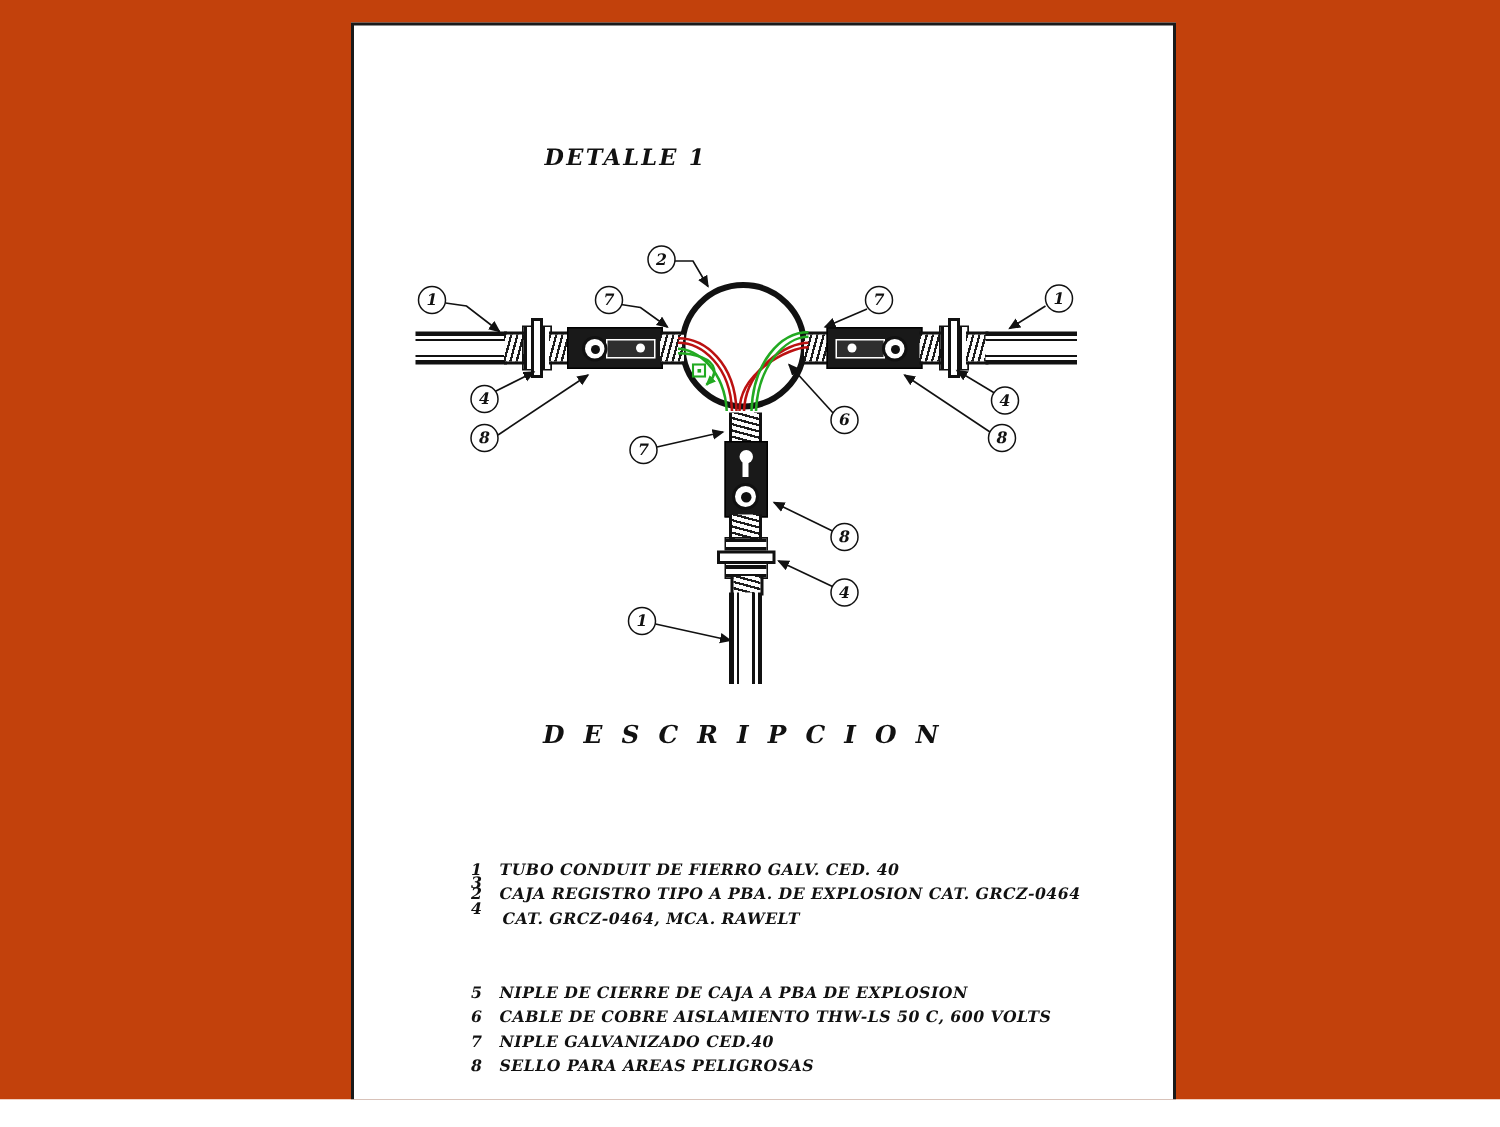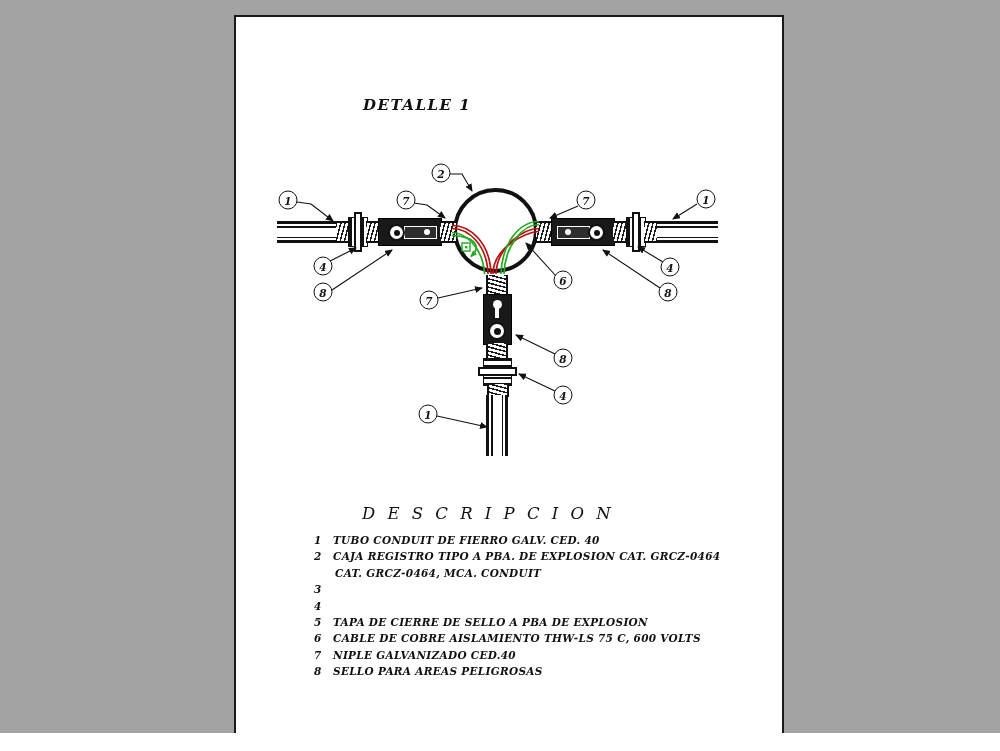--- a/index.html
+++ b/index.html
@@ -1,16 +1,16 @@
 <!DOCTYPE html>
 <html><head>
 <meta charset="utf-8">
 <style>
   html,body{margin:0;padding:0;background:#fff;}
-  .page{position:relative;width:1000px;height:733px;background:#a3a3a3;overflow:hidden;
+  .page{position:relative;width:1000px;height:733px;background:#c2410c;overflow:hidden;
         font-family:"DejaVu Serif","Liberation Serif",serif;color:#111;}
   .sheet{position:absolute;left:234px;top:15px;width:546px;height:716px;
          border:2px solid #1a1a1a;background:#fff;}
   .abs{position:absolute;box-sizing:border-box;}
   .drawing-title{position:absolute;left:363px;top:96px;font-size:15px;font-weight:bold;
                  font-style:italic;letter-spacing:1.5px;white-space:pre;}
   
   .tube-h{height:22px;background:linear-gradient(to bottom,
       #111 0 3px,#fff 3px 5px,#111 5px 6.5px,#fff 6.5px 15.5px,#111 15.5px 17px,#fff 17px 19px,#111 19px 22px);}
   .tube-v{width:22px;background:linear-gradient(to right,
@@ -27,27 +27,27 @@
   .sello-circle{background:#fff;border:2.5px solid #111;border-radius:50%;}
   .sello-dot{background:#111;border-radius:50%;}
   .sello-dot-w{background:#fff;border-radius:50%;}
   .junction-circle{border:4px solid #111;border-radius:50%;background:#fff;}
   .overlay{position:absolute;left:0;top:0;pointer-events:none;}
   
   .balloon{position:absolute;width:17px;height:17px;border:1.4px solid #111;border-radius:50%;
       background:#fff;transform:translate(-50%,-50%);display:flex;align-items:center;justify-content:center;
       font-size:10.5px;font-style:italic;font-weight:bold;z-index:6;}
   
-  .desc-heading{position:absolute;left:362px;top:504px;font-size:16.5px;font-weight:normal;
+  .desc-heading{position:absolute;left:362px;top:480px;font-size:16.5px;font-weight:bold;
       font-style:italic;letter-spacing:3.5px;white-space:pre;}
   .desc-list{position:absolute;left:314px;top:534px;width:460px;}
   .desc-row{display:flex;height:16.4px;align-items:baseline;font-size:10.5px;font-weight:bold;
       font-style:italic;letter-spacing:0.3px;}
   .desc-num{width:19px;flex:0 0 19px;}
-  .desc-text{white-space:pre;}
+  .desc-text{white-space:pre;margin-top:40px;}
   .desc-row.indent .desc-text{padding-left:2px;}
 </style>
 </head>
 <body>
 
 <div class="page">
   <div class="sheet"></div>
 
   <div class="drawing-title">DETALLE 1</div>
 
@@ -186,35 +186,35 @@
   <div class="desc-row">
         <span class="desc-num">1</span>
         <span class="desc-text">TUBO CONDUIT DE FIERRO GALV. CED. 40</span>
       </div>
       <div class="desc-row">
         <span class="desc-num">2</span>
         <span class="desc-text">CAJA REGISTRO TIPO A PBA. DE EXPLOSION CAT. GRCZ-0464</span>
       </div>
       <div class="desc-row indent">
         <span class="desc-num"></span>
-        <span class="desc-text">CAT. GRCZ-0464, MCA. CONDUIT</span>
+        <span class="desc-text">CAT. GRCZ-0464, MCA. RAWELT</span>
       </div>
       <div class="desc-row">
         <span class="desc-num">3</span>
       </div>
       <div class="desc-row">
         <span class="desc-num">4</span>
       </div>
       <div class="desc-row">
         <span class="desc-num">5</span>
-        <span class="desc-text">TAPA DE CIERRE DE SELLO A PBA DE EXPLOSION</span>
+        <span class="desc-text">NIPLE DE CIERRE DE CAJA A PBA DE EXPLOSION</span>
       </div>
       <div class="desc-row">
         <span class="desc-num">6</span>
-        <span class="desc-text">CABLE DE COBRE AISLAMIENTO THW-LS 75 C, 600 VOLTS</span>
+        <span class="desc-text">CABLE DE COBRE AISLAMIENTO THW-LS 50 C, 600 VOLTS</span>
       </div>
       <div class="desc-row">
         <span class="desc-num">7</span>
         <span class="desc-text">NIPLE GALVANIZADO CED.40</span>
       </div>
       <div class="desc-row">
         <span class="desc-num">8</span>
         <span class="desc-text">SELLO PARA AREAS PELIGROSAS</span>
       </div>
     </div>

